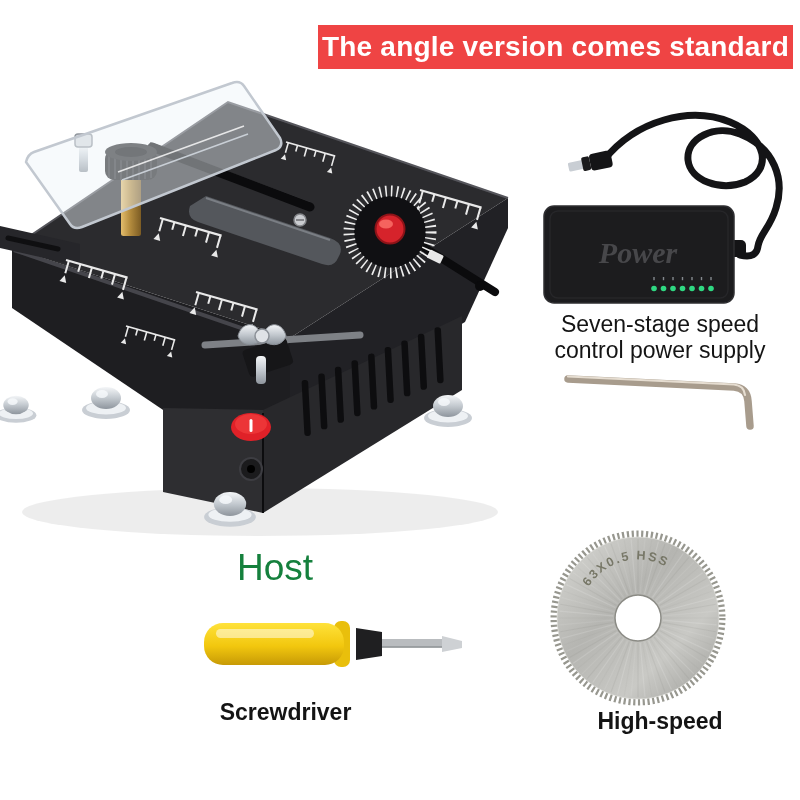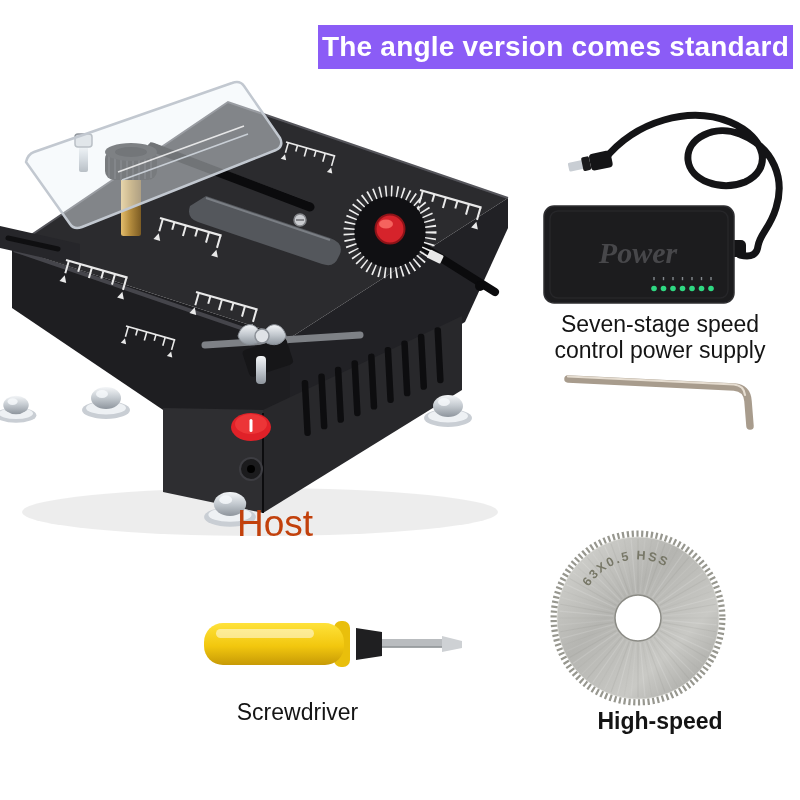--- a/index.html
+++ b/index.html
@@ -9,32 +9,32 @@
   }
   .abs{position:absolute;}
   #banner{
     left:318px;top:25px;width:475px;height:44px;
     display:flex;align-items:center;justify-content:center;
     font-weight:bold;font-size:28px;white-space:nowrap;letter-spacing:.2px;
   }
   .caption{
     color:#141414;font-size:23px;line-height:26px;text-align:center;
   }
-  #host-caption{left:200px;top:504px;width:150px;font-size:37px;line-height:40px;color:#c2410c;text-align:center;}
+  #host-caption{left:200px;top:548px;width:150px;font-size:37px;line-height:40px;color:#15803d;text-align:center;}
   #power-caption{left:505px;top:311px;width:310px;}
   #allen-caption{left:560px;top:434px;width:180px;}
   #blade-caption{left:520px;top:708px;width:280px;font-weight:bold;}
-  #screwdriver-caption{left:190px;top:699px;width:215px;}
+  #screwdriver-caption{left:178px;top:699px;width:215px;font-weight:bold;}
 </style>
 </head>
 <body>
 
 <div id="canvas">
 
-  <div id="banner" class="abs" style="background: #8b5cf6; color: rgb(255, 255, 255);">
+  <div id="banner" class="abs" style="background: #ef4444; color: rgb(255, 255, 255);">
     <span>The angle version comes standard</span>
   </div>
 
   <svg class="abs" style="left:0;top:80px" width="540" height="470" viewBox="0 0 540 470">
     <defs>
       <linearGradient id="brassG" x1="0" y1="0" x2="1" y2="0">
         <stop offset="0" stop-color="#e3bd6c"></stop>
           <stop offset=".45" stop-color="#b48c3e"></stop>
           <stop offset="1" stop-color="#7c5c24"></stop>
       </linearGradient>

